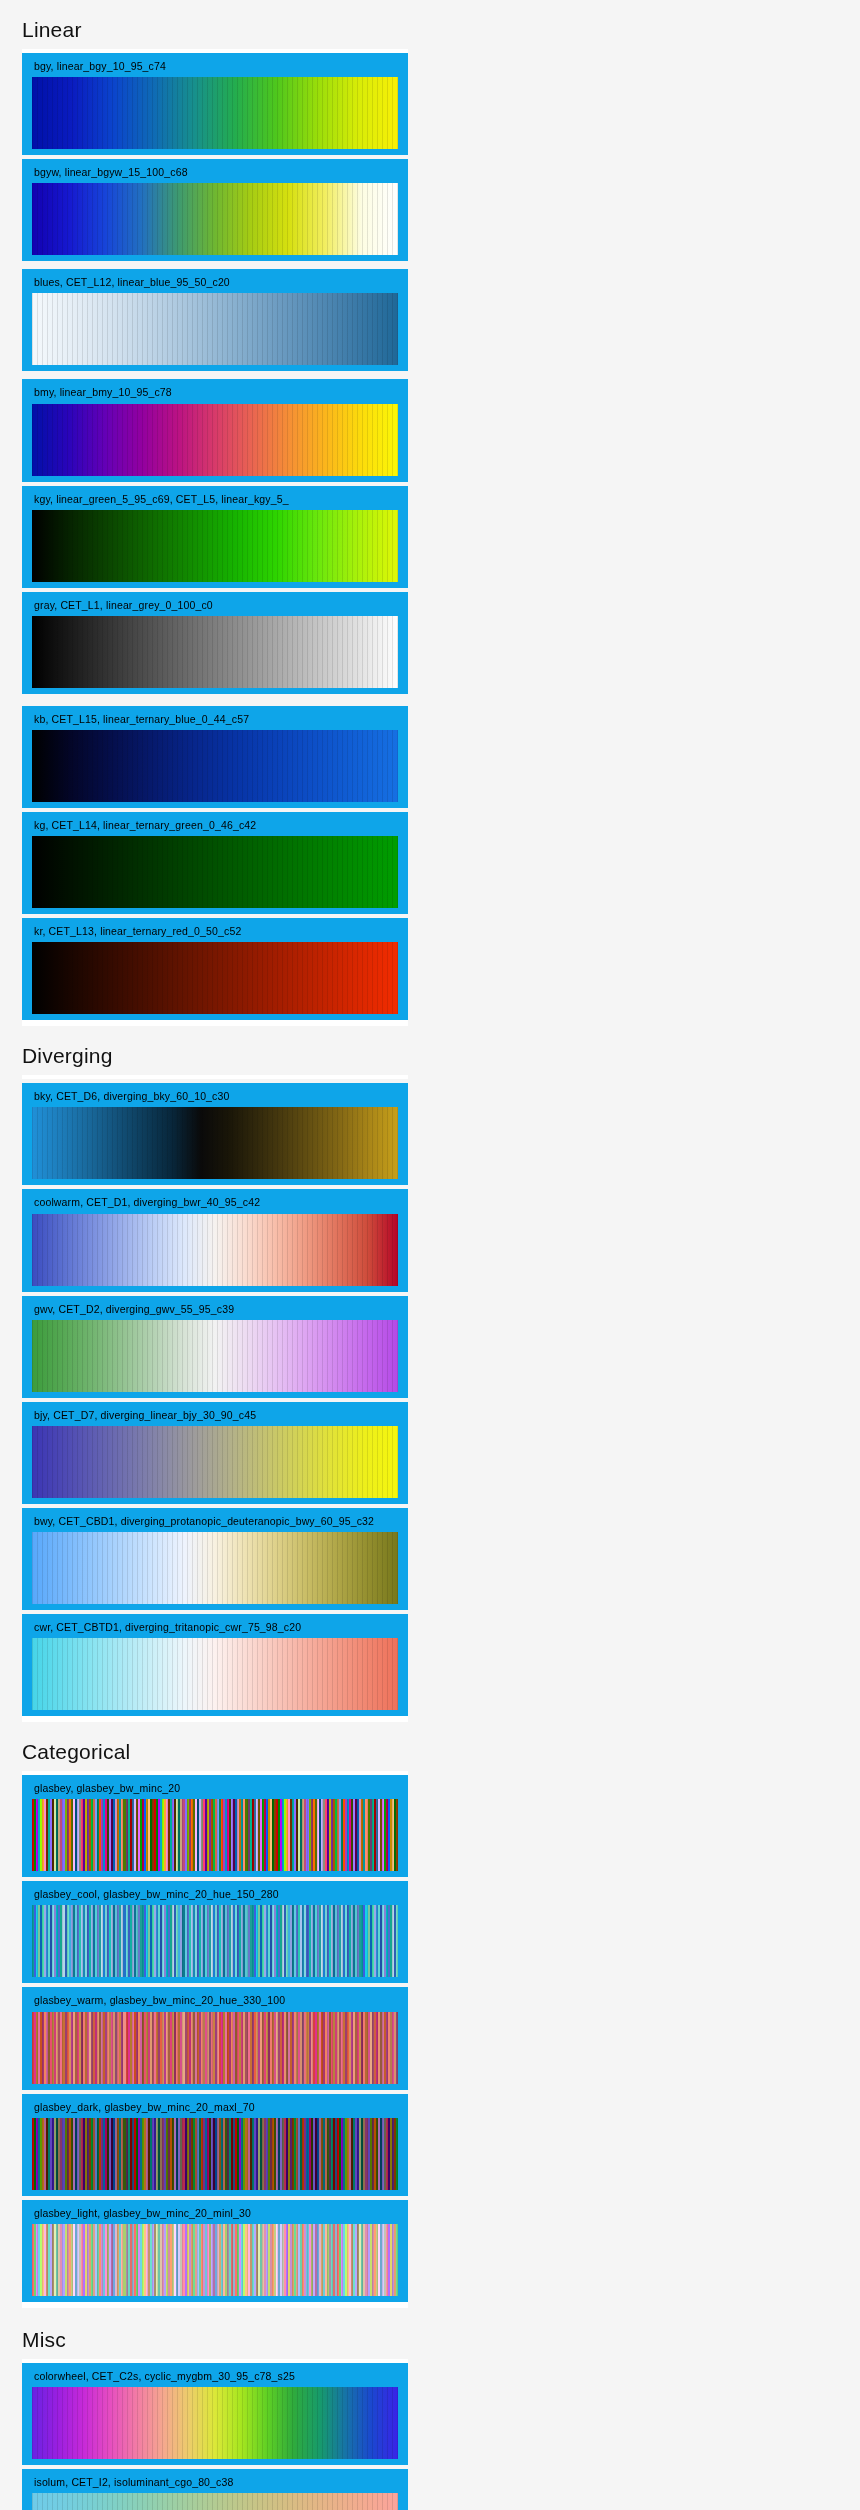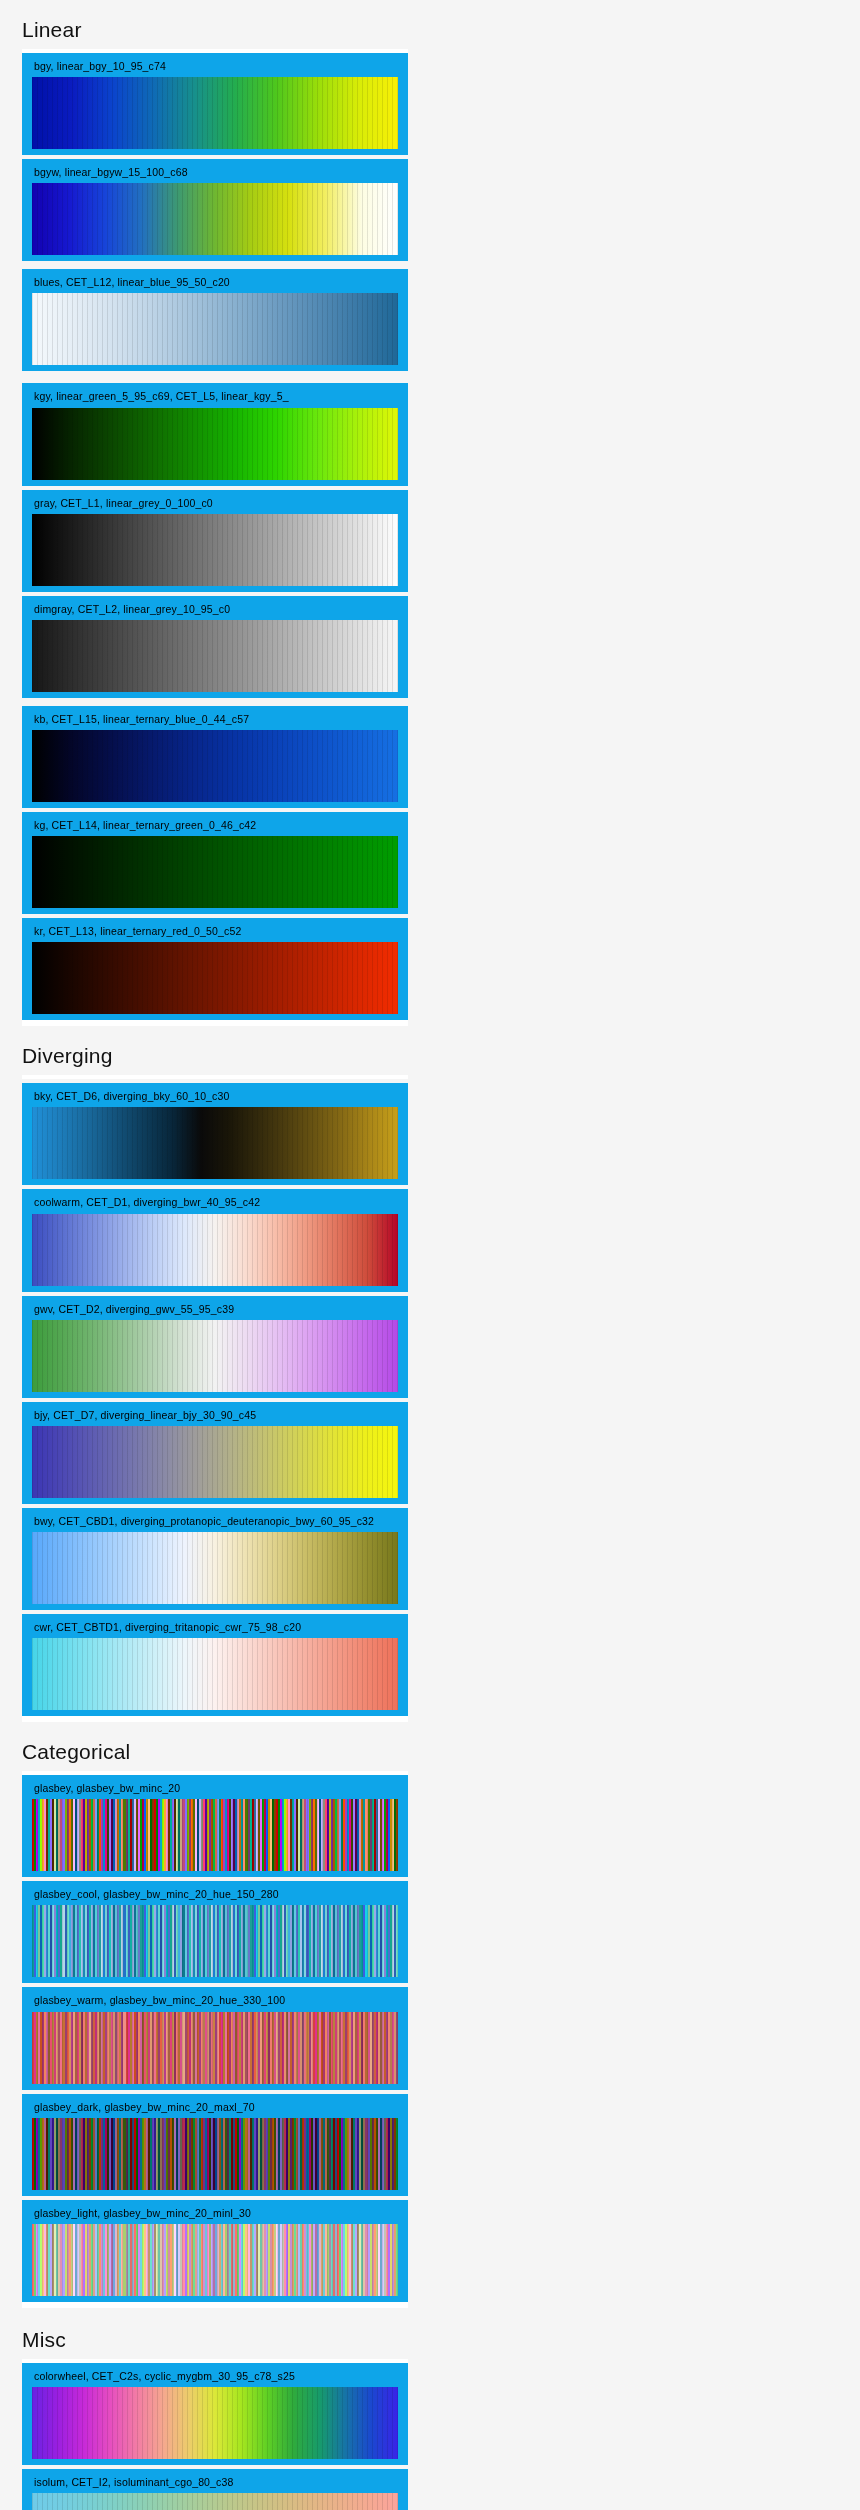--- a/index.html
+++ b/index.html
@@ -114,41 +114,41 @@
               <div class="gap"></div>
               <div class="gap"></div>
               <div class="cmap-row">
                 <div class="cmap-label">blues,  CET_L12,  linear_blue_95_50_c20</div>
                 <div class="cmap-wrap stripe-overlay">
                   <div class="cmap-bar" style="background-image: linear-gradient(to right, rgb(245, 249, 252), rgb(229, 238, 246), rgb(211, 226, 239), rgb(188, 211, 230), rgb(163, 194, 219), rgb(136, 176, 207), rgb(110, 157, 194), rgb(84, 139, 181), rgb(58, 121, 167), rgb(31, 104, 152));"></div>
                 </div>
               </div>
               <div class="gap"></div>
               <div class="gap"></div>
+              <div class="cmap-row">
+                <div class="cmap-label">bmy,  linear_bmy_10_95_c78</div>
+                <div class="cmap-wrap stripe-overlay">
+                  <div class="cmap-bar" style="background-image: linear-gradient(to right, rgb(0, 16, 168), rgb(42, 4, 186), rgb(100, 0, 182), rgb(146, 0, 160), rgb(187, 18, 131), rgb(215, 58, 106), rgb(233, 100, 82), rgb(245, 142, 54), rgb(251, 181, 28), rgb(252, 220, 11), rgb(251, 248, 7));"></div>
+                </div>
+              </div>
               <div class="gap"></div>
               <div class="cmap-row">
                 <div class="cmap-label">kgy,  linear_green_5_95_c69,  CET_L5,  linear_kgy_5_</div>
                 <div class="cmap-wrap stripe-overlay">
                   <div class="cmap-bar" style="background-image: linear-gradient(to right, rgb(0, 0, 0), rgb(6, 38, 0), rgb(11, 73, 0), rgb(15, 108, 0), rgb(18, 143, 0), rgb(22, 179, 0), rgb(45, 212, 0), rgb(104, 231, 12), rgb(168, 241, 10), rgb(224, 247, 7));"></div>
                 </div>
               </div>
               <div class="gap"></div>
               <div class="cmap-row">
                 <div class="cmap-label">gray,  CET_L1,  linear_grey_0_100_c0</div>
                 <div class="cmap-wrap stripe-overlay">
                   <div class="cmap-bar" style="background-image: linear-gradient(to right, rgb(0, 0, 0), rgb(28, 28, 28), rgb(56, 56, 56), rgb(84, 84, 84), rgb(112, 112, 112), rgb(140, 140, 140), rgb(168, 168, 168), rgb(196, 196, 196), rgb(224, 224, 224), rgb(255, 255, 255));"></div>
                 </div>
               </div>
               <div class="gap"></div>
-              <div class="cmap-row">
-                <div class="cmap-label">dimgray,  CET_L2,  linear_grey_10_95_c0</div>
-                <div class="cmap-wrap stripe-overlay">
-                  <div class="cmap-bar" style="background-image: linear-gradient(to right, rgb(22, 22, 22), rgb(46, 46, 46), rgb(70, 70, 70), rgb(94, 94, 94), rgb(119, 119, 119), rgb(144, 144, 144), rgb(170, 170, 170), rgb(196, 196, 196), rgb(222, 222, 222), rgb(247, 247, 247));"></div>
-                </div>
-              </div>
               <div class="gap"></div>
               <div class="gap"></div>
               <div class="cmap-row">
                 <div class="cmap-label">kb,  CET_L15,  linear_ternary_blue_0_44_c57</div>
                 <div class="cmap-wrap stripe-overlay">
                   <div class="cmap-bar" style="background-image: linear-gradient(to right, rgb(0, 0, 0), rgb(3, 6, 42), rgb(5, 15, 77), rgb(6, 26, 110), rgb(7, 38, 140), rgb(7, 51, 165), rgb(10, 65, 184), rgb(13, 80, 200), rgb(17, 96, 214), rgb(22, 112, 227));"></div>
                 </div>
               </div>
               <div class="gap"></div>
               <div class="cmap-row">

